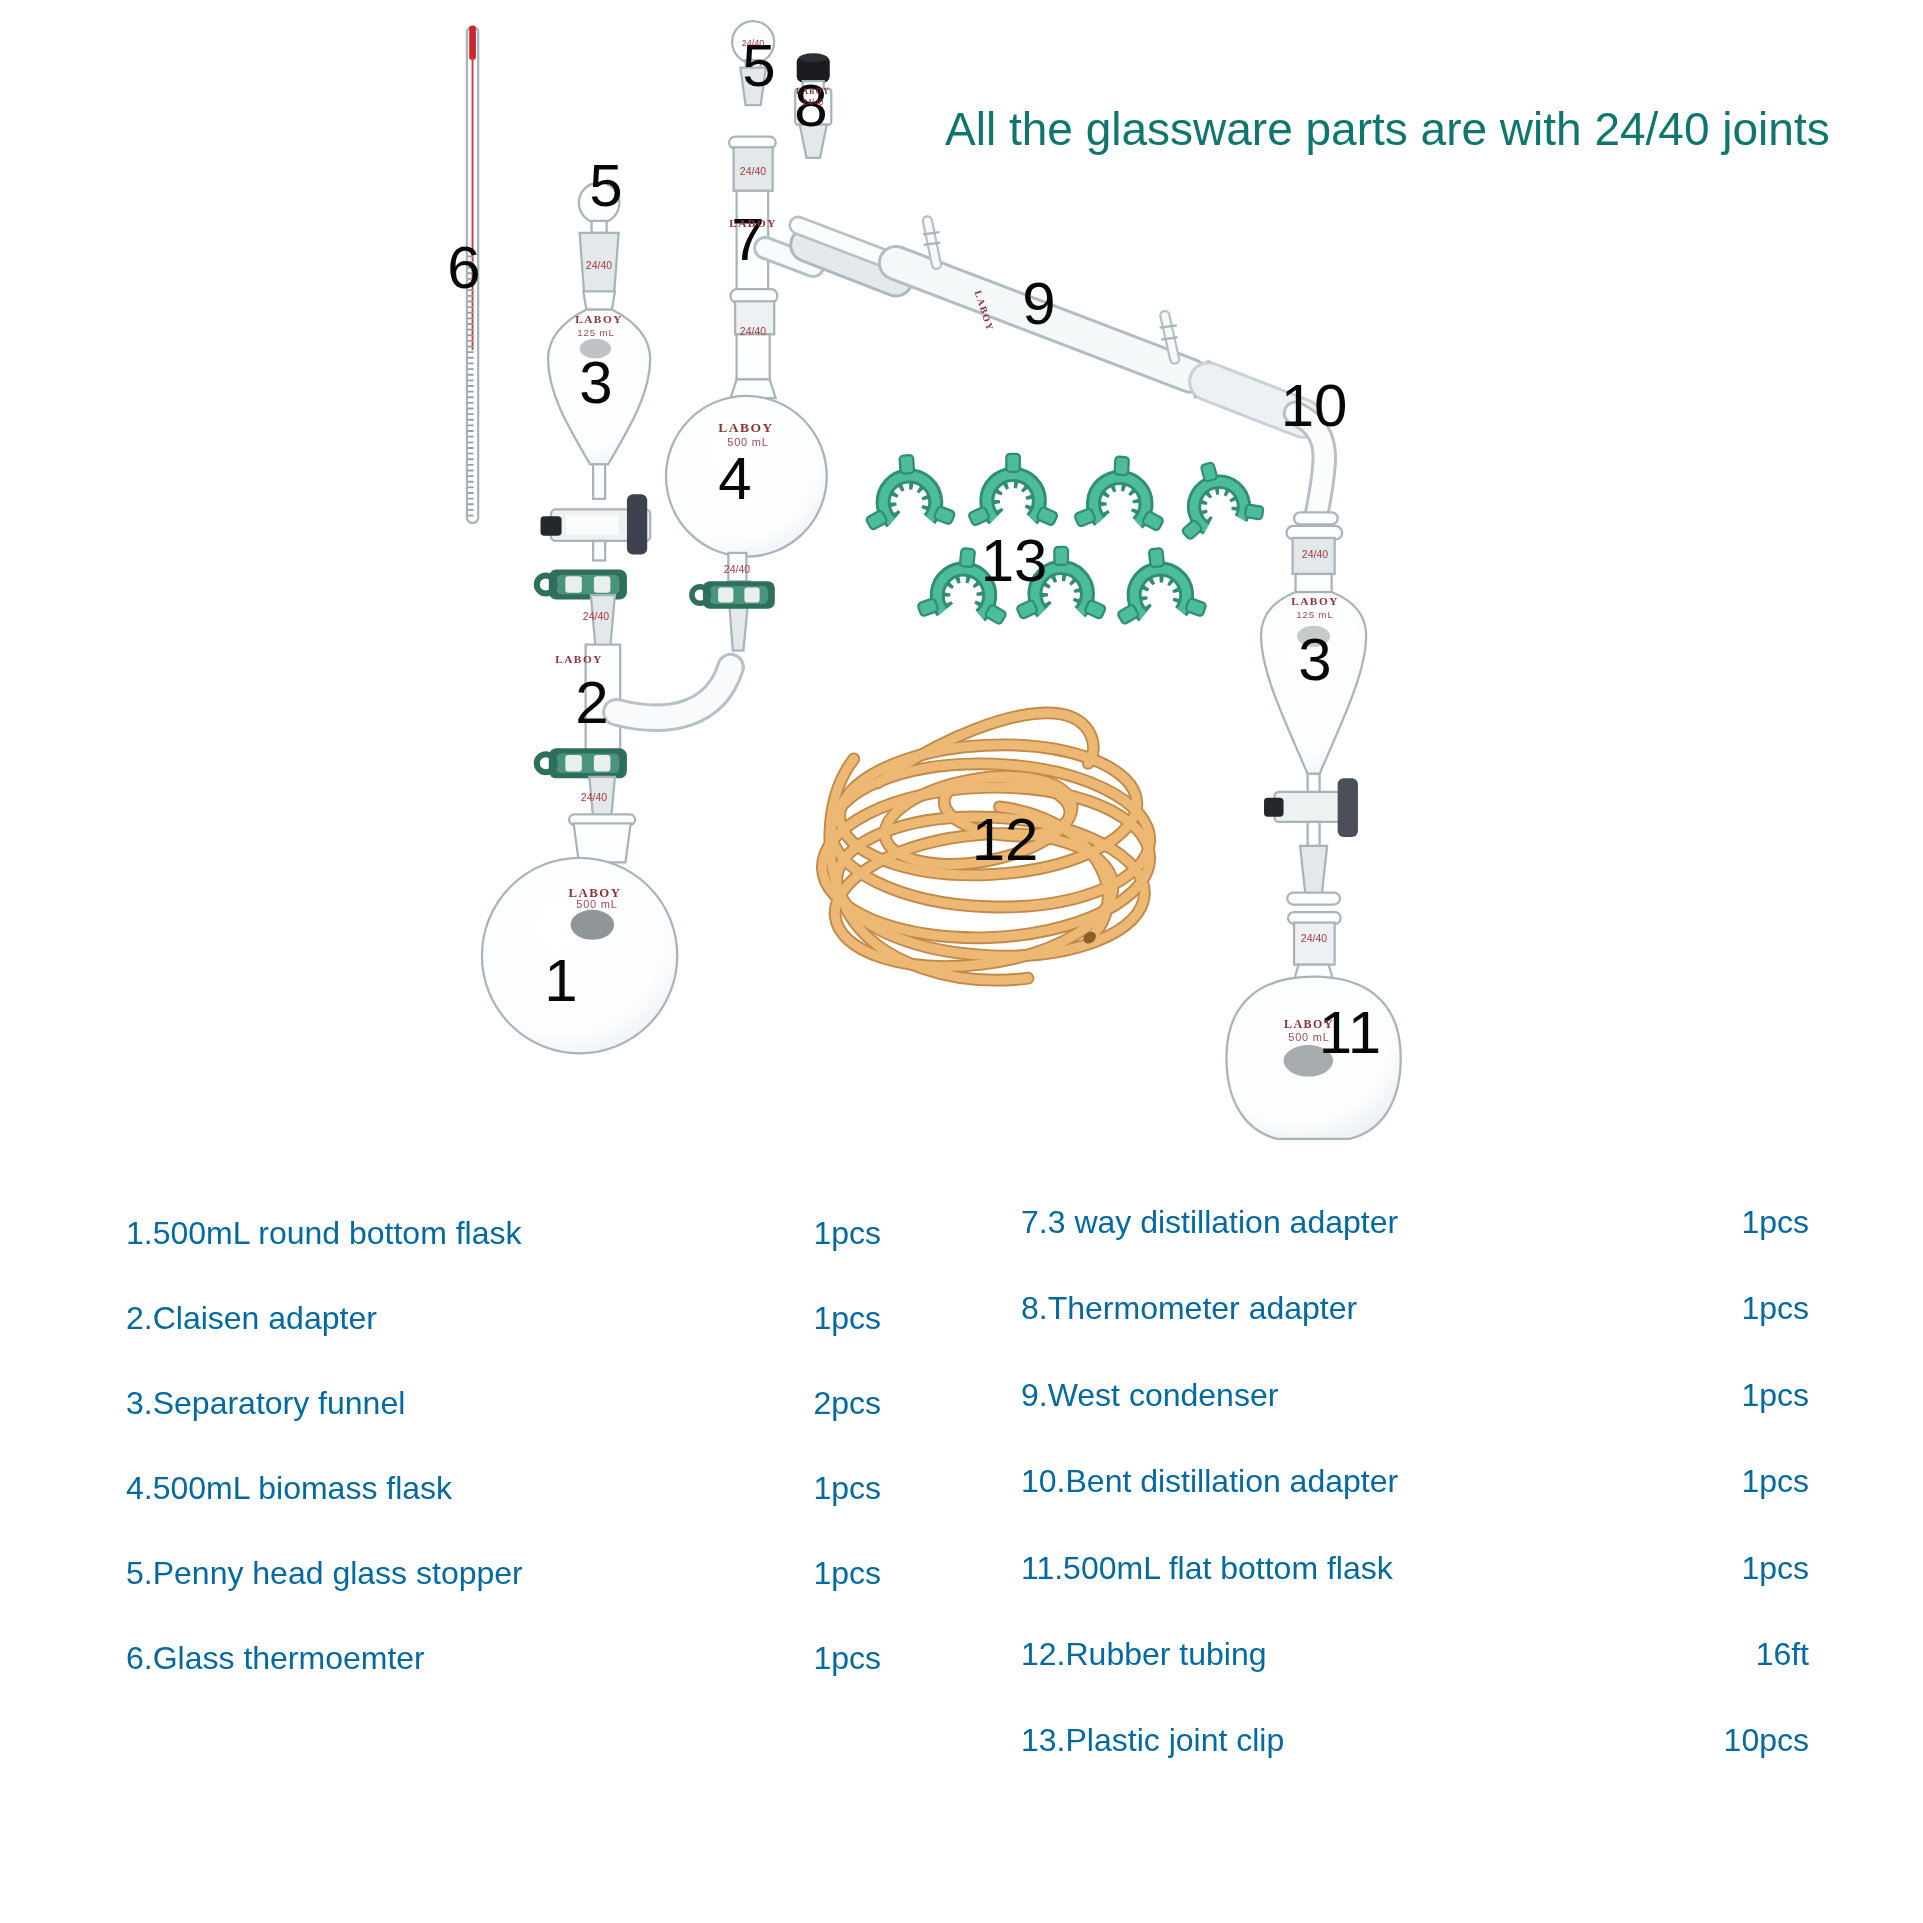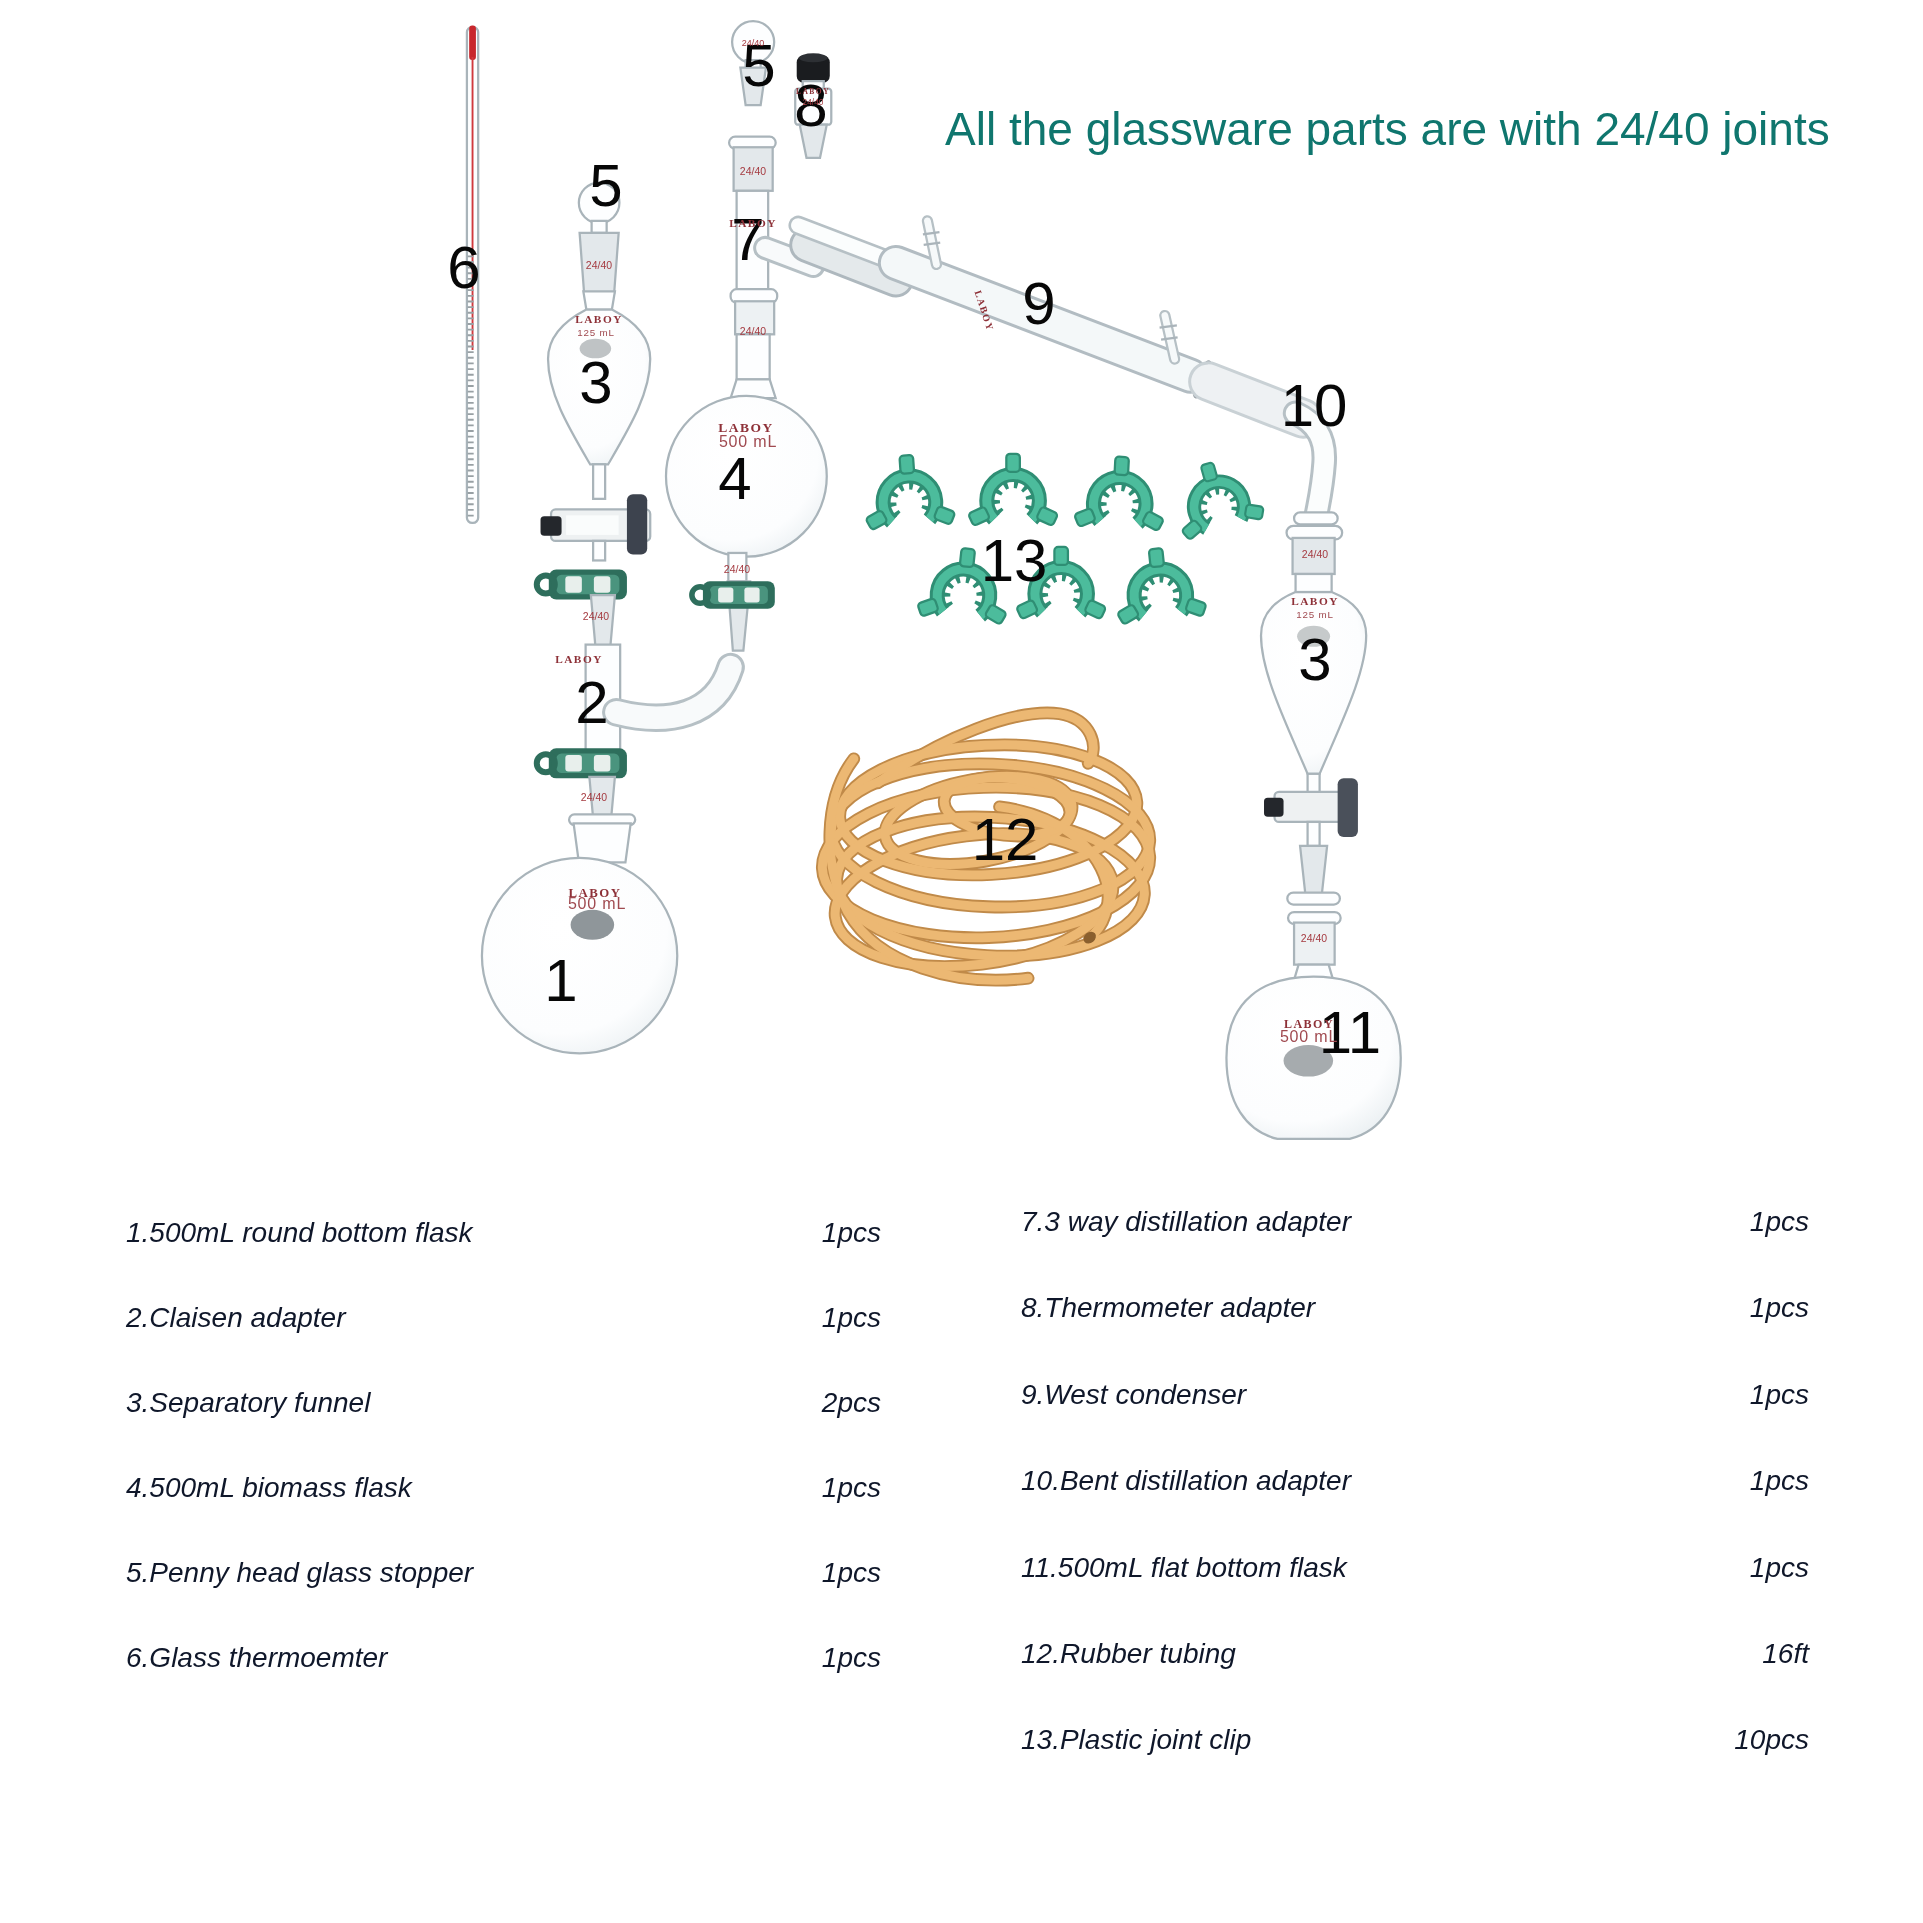--- a/index.html
+++ b/index.html
@@ -8,23 +8,23 @@
   .stage svg{position:absolute;left:0;top:0;}
   .glass{fill:#fdfeff;stroke:#a9b4ba;stroke-width:3;}
   .frost{fill:#e3e8eb;stroke:#a9b4ba;stroke-width:3;}
   .frost2{fill:#edf1f3;stroke:#a9b4ba;stroke-width:3;}
   .title{position:absolute;left:945px;top:102px;width:973px;font-size:46px;color:#0f766e;
          white-space:nowrap;letter-spacing:0;}
   .num{position:absolute;transform:translate(-50%,-50%);font-size:60px;color:#070707;line-height:1;}
   .mark{position:absolute;transform:translate(-50%,-50%);white-space:nowrap;line-height:1;}
   .brandmark{font-family:"Liberation Serif",serif;font-weight:bold;color:#8e3138;letter-spacing:1.5px;}
   .jointmark{color:#a53a40;font-size:10.5px;}
-  .volmark{color:#a04a50;font-size:16px;letter-spacing:0.8px;}
+  .volmark{color:#a04a50;font-size:11px;letter-spacing:0.8px;}
   .rot72{transform:translate(-50%,-50%) rotate(72deg);}
-  .plist{position:absolute;font-size:28px;color:#0f172a;font-style:italic;}
+  .plist{position:absolute;font-size:32px;color:#0369a1;}
   .prow{position:absolute;left:0;width:100%;display:flex;justify-content:space-between;
         white-space:nowrap;line-height:54px;}
 </style>
 </head>
 <body>
 
 <div class="stage">
 
   <svg width="1924" height="1172" viewBox="0 0 2560 1560">
     <defs>

